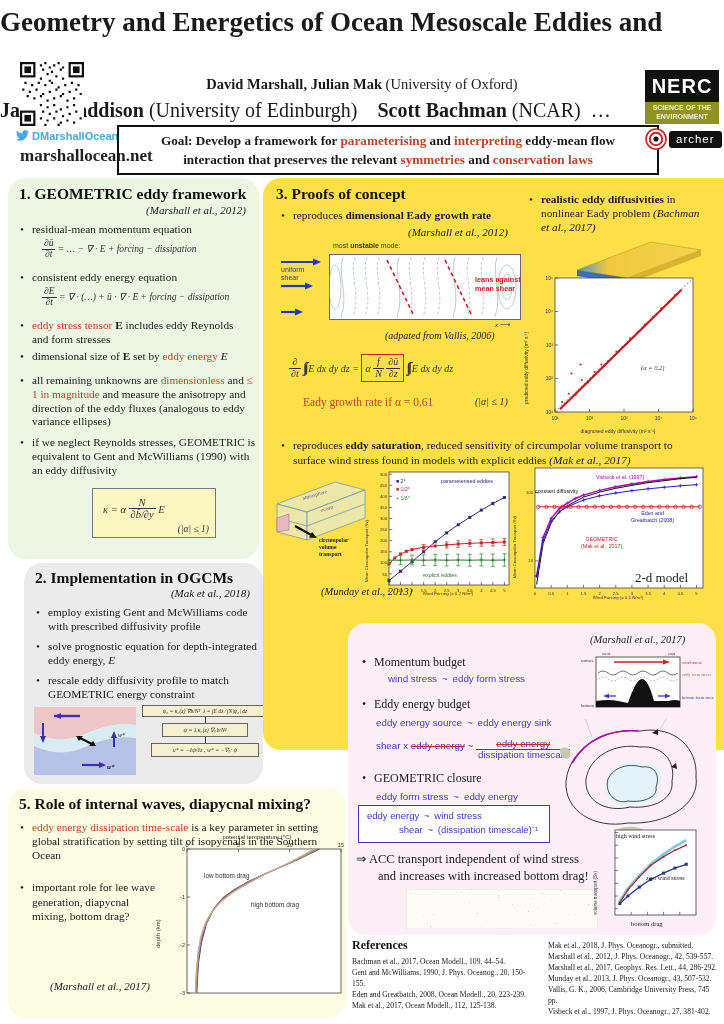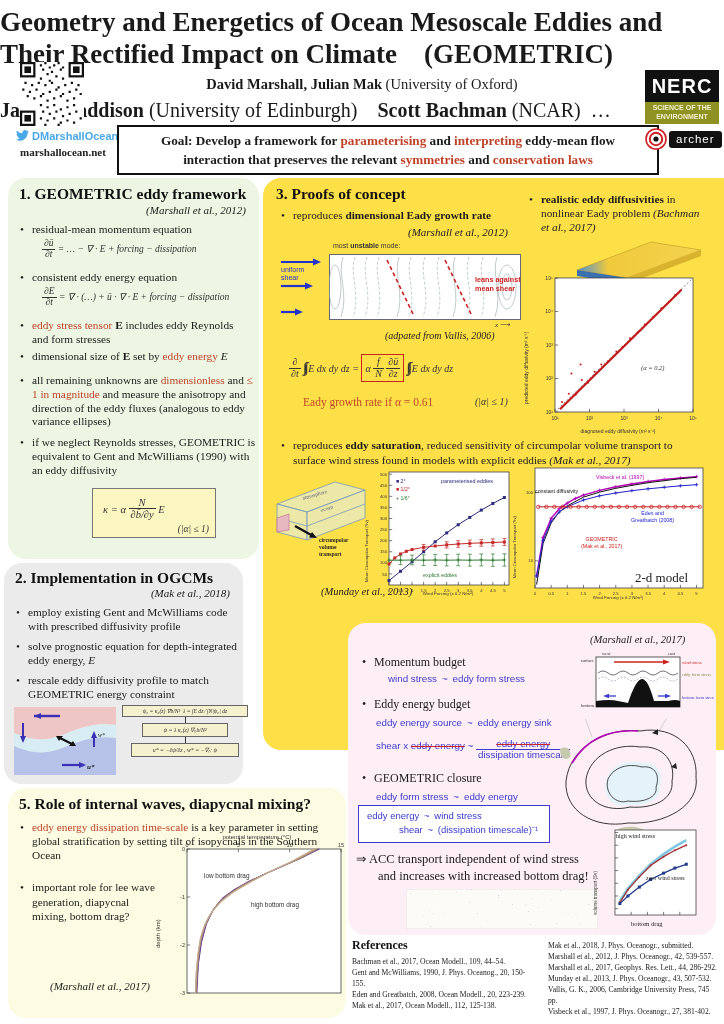--- a/index.html
+++ b/index.html
@@ -23,21 +23,20 @@
   .rot{transform:rotate(-90deg);transform-origin:0 0;white-space:nowrap;}
   .nw{white-space:nowrap;}
 </style>
 </head>
 <body>
 
 <div class="poster">
 
   <div class="abs" style="left:0;top:6px;width:724px;text-align:left;font-size:27px;font-weight:bold;line-height:1.2;">
     <div>Geometry and Energetics of Ocean Mesoscale Eddies and</div>
-    <div>Their Rectified Impact on Climate  (GEOMETRIC)</div>
   </div>
 
   <div class="abs nw" style="left:0;top:76px;width:724px;text-align:center;font-size:14.5px;">
     <span class="bo">David Marshall, Julian Mak</span><span> (University of Oxford)</span>
   </div>
   <div class="abs nw" style="left:0;top:99px;width:724px;text-align:left;font-size:20px;">
     <span class="bo">James Maddison</span><span> (University of Edinburgh)  </span><span class="bo">Scott Bachman</span><span> (NCAR) …</span>
   </div>
 
   <svg class="abs" style="left:20px;top:62px;" width="64" height="64" viewBox="0 0 29 29">
@@ -55,21 +54,21 @@
     <rect x="1" y="23" width="5" height="5" fill="#fff"></rect>
       <rect x="2" y="24" width="3" height="3" fill="#111"></rect>
   </svg>
 
   <div class="abs sans nw" style="left:16px;top:130px;font-size:11px;font-weight:bold;color:#4aa8e8;">
     <svg width="13" height="11" viewBox="0 0 24 20" style="vertical-align:-1px">
         <path fill="#4aa8e8" d="M24 2.4c-.9.4-1.8.7-2.8.8 1-.6 1.8-1.6 2.2-2.7-1 .6-2 1-3.1 1.2C19.4.7 18.1 0 16.7 0c-2.7 0-4.9 2.2-4.9 4.9 0 .4 0 .8.1 1.1C7.7 5.8 4.1 3.8 1.7.9 1.2 1.7 1 2.5 1 3.4c0 1.7.9 3.2 2.2 4.1-.8 0-1.6-.2-2.2-.6v.1c0 2.4 1.7 4.4 3.9 4.8-.4.1-.8.2-1.3.2-.3 0-.6 0-.9-.1.6 2 2.4 3.4 4.6 3.4-1.7 1.3-3.8 2.1-6.1 2.1-.4 0-.8 0-1.2-.1 2.2 1.4 4.8 2.2 7.5 2.2 9.1 0 14-7.5 14-14v-.6c1-.7 1.8-1.6 2.5-2.5z"></path>
       </svg>
     <span>DMarshallOcean</span>
   </div>
-  <div class="abs" style="left:20px;top:146px;font-size:11px;font-weight:bold;color:#222;">marshallocean.net</div>
+  <div class="abs" style="left:20px;top:146px;font-size:17px;font-weight:bold;color:#222;">marshallocean.net</div>
 
   <div class="abs" style="left:117px;top:125px;width:518px;border:2px solid #111;padding:4px 10px;text-align:center;font-size:13.2px;font-weight:bold;line-height:1.45;">
     <span>Goal: Develop a framework for </span><span class="rd">parameterising</span><span> and </span><span class="rd">interpreting</span><span> eddy-mean flow interaction that preserves the relevant </span><span class="rd">symmetries</span><span> and </span><span class="rd">conservation laws</span>
   </div>
 
   <div class="abs" style="left:645px;top:70px;width:74px;">
     <div class="sans" style="background:#111;color:#fff;text-align:center;font-size:20px;font-weight:bold;letter-spacing:1px;padding:5px 0 4px;">NERC</div>
     <div class="sans" style="background:#8f9222;color:#f4f0cd;text-align:center;font-size:7px;font-weight:bold;line-height:1.25;padding:2px 0;">
       <div>SCIENCE OF THE</div>
       <div>ENVIRONMENT</div>
@@ -130,21 +129,21 @@
     <div class="abs" style="left:84px;top:310px;width:122px;height:48px;background:#fcf7c0;border:1px solid #777;">
       <div class="abs eq" style="left:10px;top:8px;font-size:10.5px;">
         <span>κ = α</span>
         <span class="fr"><span class="n">N</span><span class="d">∂b̄/∂y</span></span>
         <span>E</span>
       </div>
       <div class="abs eq" style="right:6px;bottom:3px;font-size:9.5px;">(|α| ≤ 1)</div>
     </div>
   </div>
 
-  <div class="sec" style="left:4px;top:563px;width:239px;height:221px;background:#ebebeb;">
+  <div class="sec" style="left:24px;top:563px;width:239px;height:221px;background:#ebebeb;">
     <div class="abs hd" style="left:11px;top:6px;font-size:15.5px;">2. Implementation in OGCMs</div>
     <div class="abs it" style="right:13px;top:24px;font-size:11px;">(Mak et al., 2018)</div>
     <div class="abs bullet" style="left:12px;top:43px;width:232px;font-size:11.3px;line-height:1.22;">
         <span class="bu">•</span>
         <span>employ existing Gent and McWilliams code with prescribed diffusivity profile</span>
       </div>
     <div class="abs bullet" style="left:12px;top:77px;width:232px;font-size:11.3px;line-height:1.22;">
         <span class="bu">•</span>
         <span><span>solve prognostic equation for depth-integrated eddy energy, </span><span class="it">E</span></span>
       </div>

